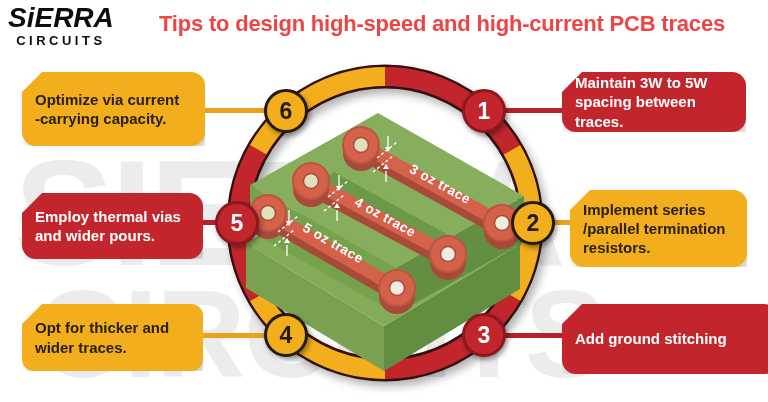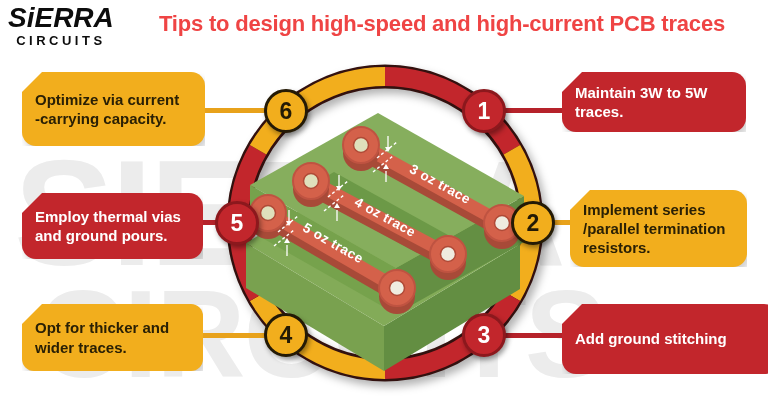--- a/index.html
+++ b/index.html
@@ -149,36 +149,37 @@
 
   <div class="badge red" style="left:462px;top:89px;">1</div>
   <div class="badge yellow" style="left:511px;top:201px;">2</div>
   <div class="badge red" style="left:462px;top:313px;">3</div>
   <div class="badge yellow" style="left:264px;top:313px;">4</div>
   <div class="badge red" style="left:215px;top:201px;">5</div>
   <div class="badge yellow" style="left:264px;top:89px;">6</div>
 
   <div class="tipbox red" id="box1">
     <span>Maintain 3W to 5W</span>
+    <span>spacing between</span>
     <span>traces.</span>
   </div>
   <div class="tipbox yellow" id="box2">
     <span>Implement series</span>
     <span>/parallel termination</span>
     <span>resistors.</span>
   </div>
   <div class="tipbox red" id="box3">
     <span>Add ground stitching</span>
   </div>
   <div class="tipbox yellow" id="box4">
     <span>Opt for thicker and</span>
     <span>wider traces.</span>
   </div>
   <div class="tipbox red" id="box5">
     <span>Employ thermal vias</span>
-    <span>and ground pours.</span>
+    <span>and wider pours.</span>
   </div>
   <div class="tipbox yellow" id="box6">
     <span>Optimize via current</span>
     <span>-carrying capacity.</span>
   </div>
 
 </div>
 
 </body></html>

